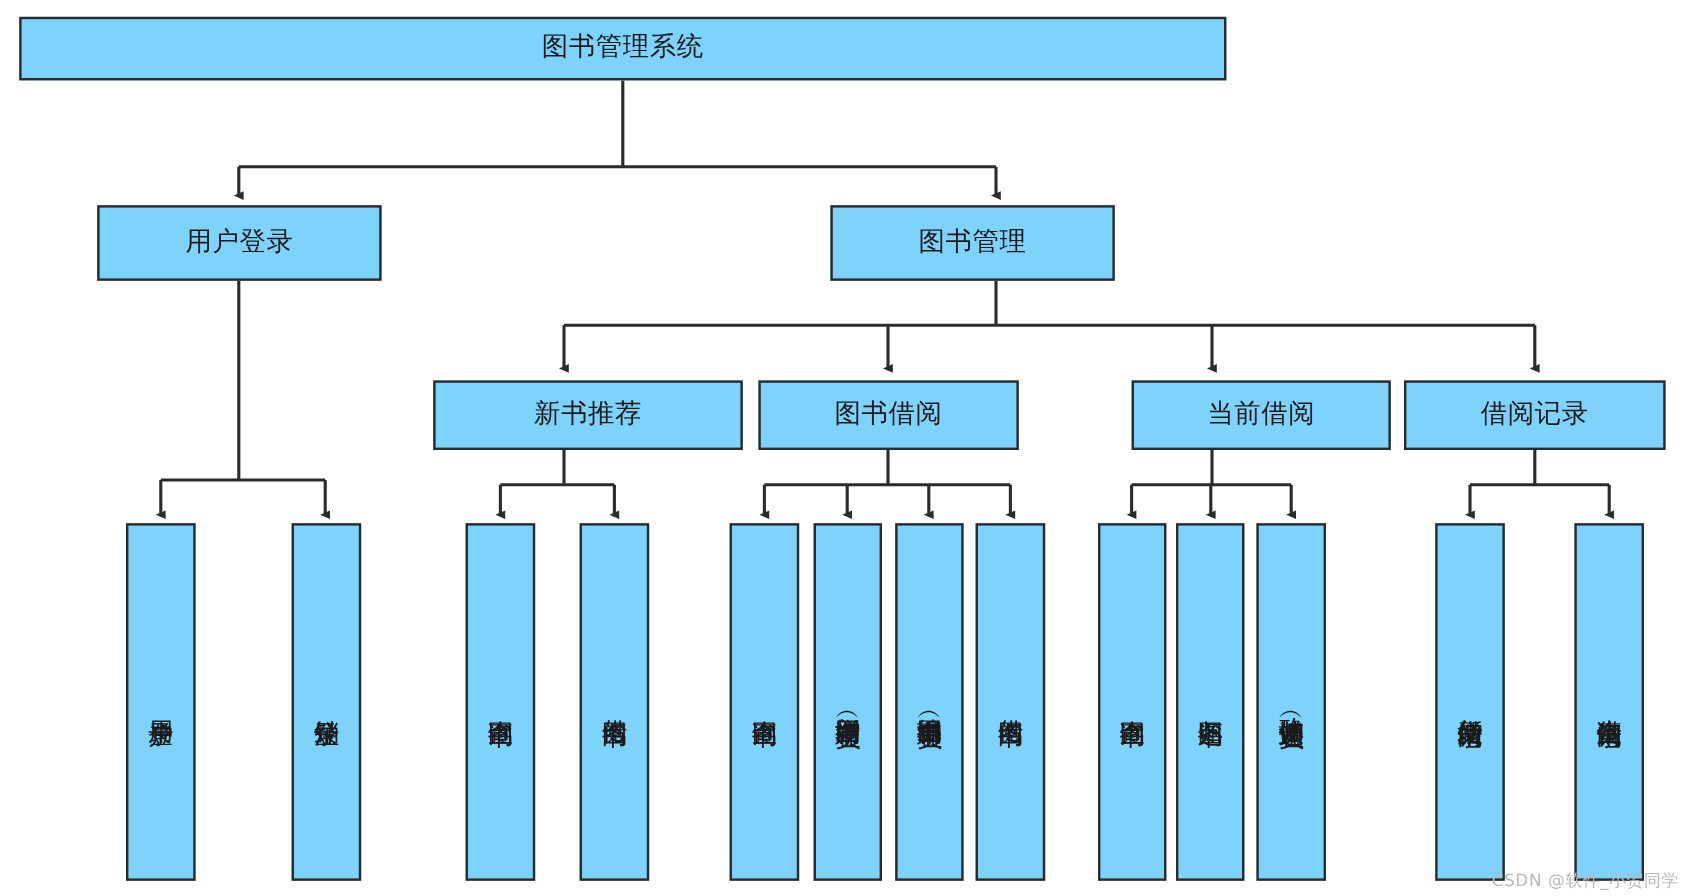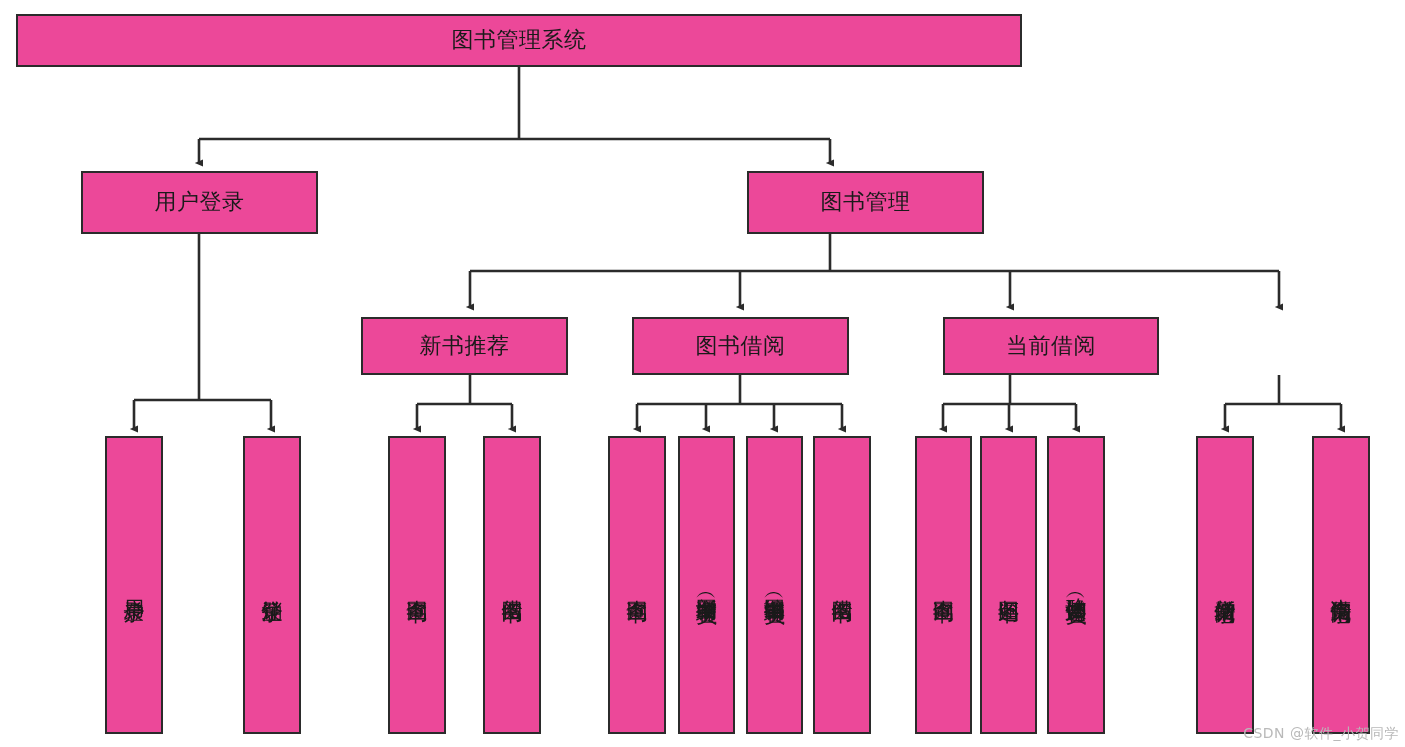--- a/index.html
+++ b/index.html
@@ -21,21 +21,21 @@
   #diagram-svg {
     position: absolute;
     left: 0;
     top: 0;
     width: 1405px;
     height: 747px;
   }
   .node {
     position: absolute;
     box-sizing: border-box;
-    background: #ec4899;
+    background: #7dd3fc;
     border: 2.5px solid #2b2b2b;
     display: flex;
     align-items: center;
     justify-content: center;
     color: #1a1a1a;
   }
   .node.horizontal {
     font-size: 22px;
     letter-spacing: 0.5px;
     line-height: 1.1;
@@ -120,32 +120,35 @@
     </g>
   </svg>
 
   <div class="node horizontal" style="left:16px; top:14px; width:1006px; height:53px;">
     <span>图书管理系统</span>
   </div>
 
   <div class="node horizontal" style="left:81px; top:171px; width:237px; height:63px;">
     <span>用户登录</span>
   </div>
-  <div class="node horizontal" style="left:747px; top:171px; width:237px; height:63px;text-align:center;">
+  <div class="node horizontal" style="left:692px; top:171px; width:237px; height:63px;text-align:center;">
     <span>图书管理</span>
   </div>
 
-  <div class="node horizontal" style="left:361px; top:317px; width:207px; height:58px;">
+  <div class="node horizontal" style="left:361px; top:317px; width:258px; height:58px;">
     <span>新书推荐</span>
   </div>
   <div class="node horizontal" style="left:632px; top:317px; width:217px; height:58px;">
     <span>图书借阅</span>
   </div>
   <div class="node horizontal" style="left:902px; top:317px; width:216px; height:58px;margin-left:41px;">
     <span>当前借阅</span>
+  </div>
+  <div class="node horizontal" style="left:1170px; top:317px; width:218px; height:58px;">
+    <span>借阅记录</span>
   </div>
 
   <div class="node vertical" style="left:105px; top:436px; width:58px; height:298px;">
     <span class="vlabel">用户登录</span>
   </div>
   <div class="node vertical" style="left:243px; top:436px; width:58px; height:298px;">
     <span class="vlabel">注销登录</span>
   </div>
 
   <div class="node vertical" style="left:388px; top:436px; width:58px; height:298px;">

